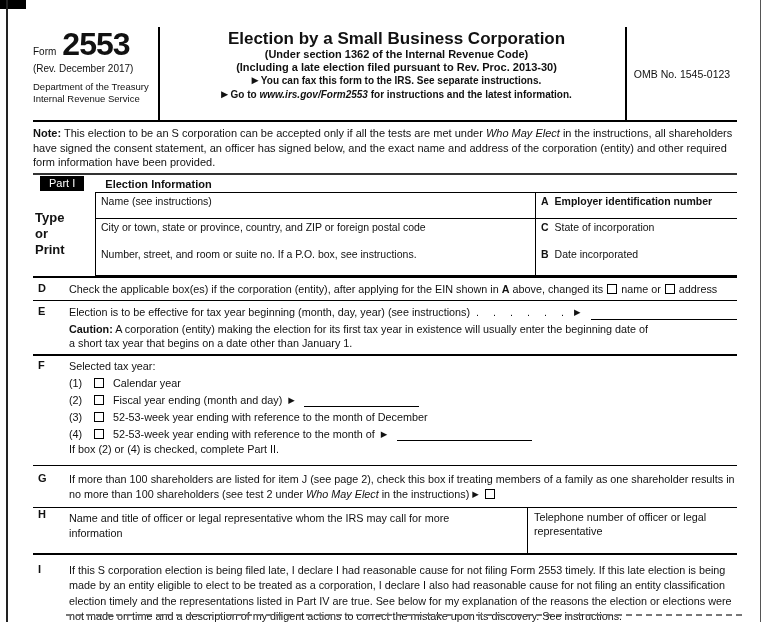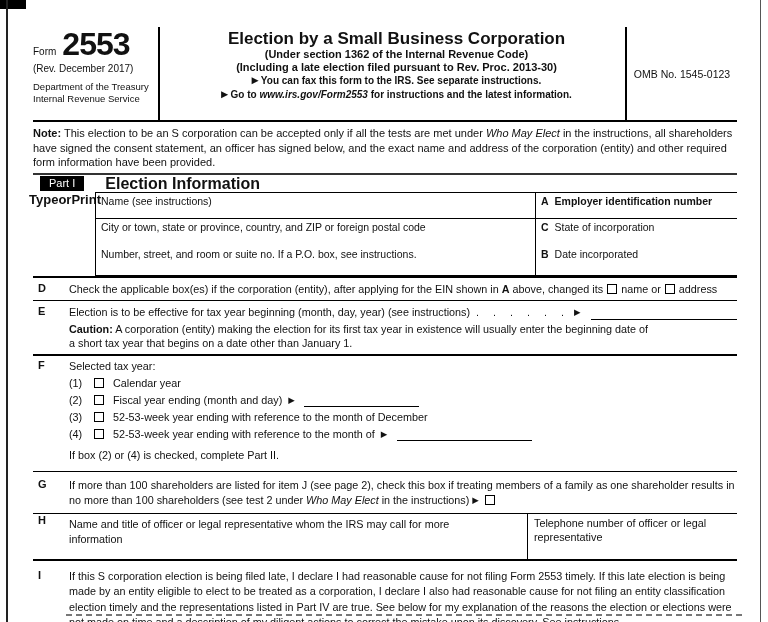--- a/index.html
+++ b/index.html
@@ -27,25 +27,25 @@
   .arrow{font-size:8.5px;vertical-align:1px;}
 
   
   .note{font-size:11px;line-height:14.6px;margin:4px 0 3px 0;}
   .b{font-weight:bold;} .i{font-style:italic;}
 
   
   .heavy-rule{border-top:2.5px solid #333;height:0;}
   .part-bar{display:flex;align-items:center;height:16px;margin-top:1px;}
   .part-badge{background:#000;color:#fff;font-weight:normal;font-size:11px;padding:1px 9px 2px 9px;margin-left:7px;}
-  .part-title{font-weight:bold;font-size:16px;margin-left:21px;}
+  .part-title{font-weight:bold;font-size:11px;margin-left:21px;}
 
   
   .tp-table{display:flex;border-bottom:2px solid #000;}
-  .tp-left{width:62px;display:flex;flex-direction:row;justify-content:center;
+  .tp-left{width:62px;display:flex;flex-direction:column;justify-content:center;
            font-weight:bold;font-size:13px;line-height:16px;padding-left:2px;box-sizing:border-box;}
   .tp-main{flex:1;border-left:1.5px solid #000;border-top:1.5px solid #000;}
   .tp-row{display:flex;}
   .tp-row.rb{border-bottom:1.5px solid #000;}
   .cell-l{flex:1;padding:2px 5px;box-sizing:border-box;}
   .cell-r{width:202px;border-left:1.5px solid #000;padding:2px 5px;box-sizing:border-box;}
   .r1{min-height:25px;} .r2{min-height:29px;} .r3{min-height:27px;}
   .cell-letter{font-weight:bold;margin-right:6px;}
 
   
@@ -70,21 +70,21 @@
   .e-blank{flex:1;margin-left:10px;}
   .caution{margin-top:2px;width:588px;}
 
   .row-f{padding:3px 0 9px 0;}
   .f-opt{display:flex;align-items:center;margin-top:2.6px;}
   .f-num{width:25px;}
   .f-opt .checkbox{margin-right:9px;}
   .f-blank2{width:115px;margin-left:9px;}
   .f-blank4{width:135px;margin-left:10px;}
   .f-opt .arrow{margin-left:6px;}
-  .f-footer{margin-top:6px;}
+  .f-footer{margin-top:0;}
 
   .row-g{padding:6px 0 6px 0;}
   .g-body{width:662px;}
   .g-box{margin-left:6px;}
 
   .row-h{padding:0;}
   .h-flex{display:flex;min-height:45px;gap:44px;}
   .h-left{flex:1;padding:3px 6px 3px 0;}
   .h-right{width:210px;border-left:1.5px solid #000;padding:3px 6px;box-sizing:border-box;line-height:13.5px;}
 

